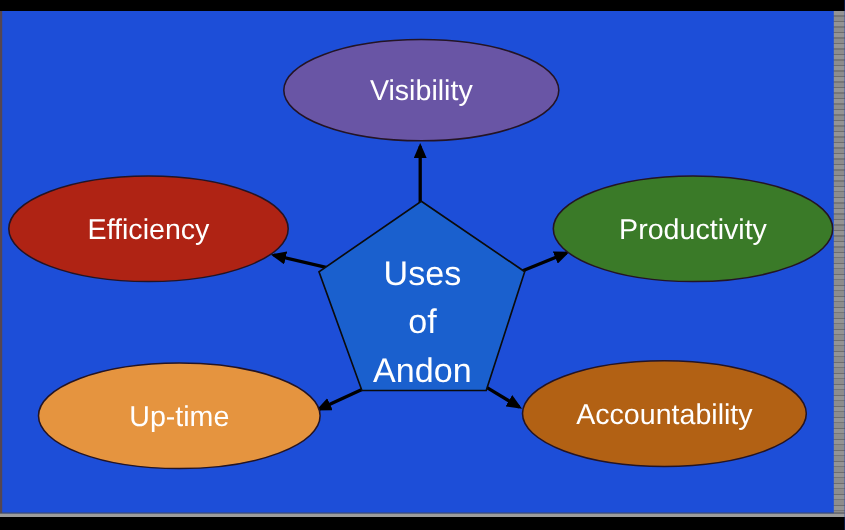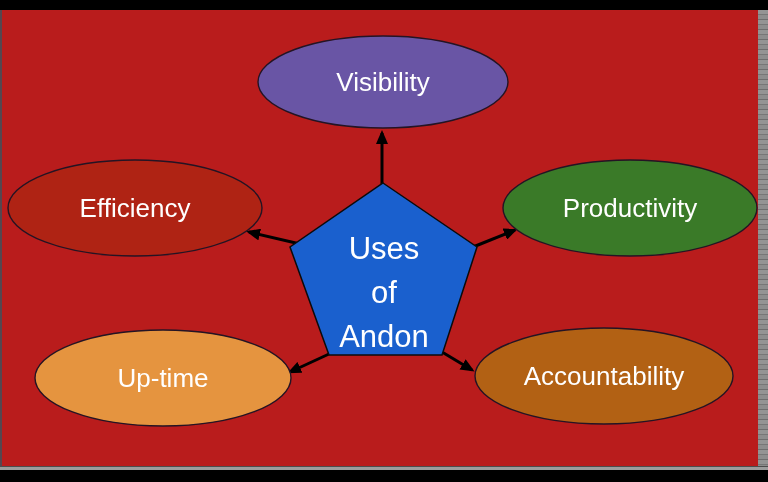--- a/index.html
+++ b/index.html
@@ -2,21 +2,21 @@
 <html><head>
 <meta charset="utf-8">
 <style>
   html, body { margin: 0; padding: 0; }
   body { width: 768px; height: 482px; overflow: hidden; background: #000; }
 
   .page {
     position: relative;
     width: 768px;
     height: 482px;
-    background: #b91c1c;
+    background: #1d4ed8;
     overflow: hidden;
     font-family: "Liberation Sans", sans-serif;
   }
 
   svg.diagram {
     position: absolute;
     left: 0; top: 0;
     width: 768px;
     height: 482px;
     display: block;

